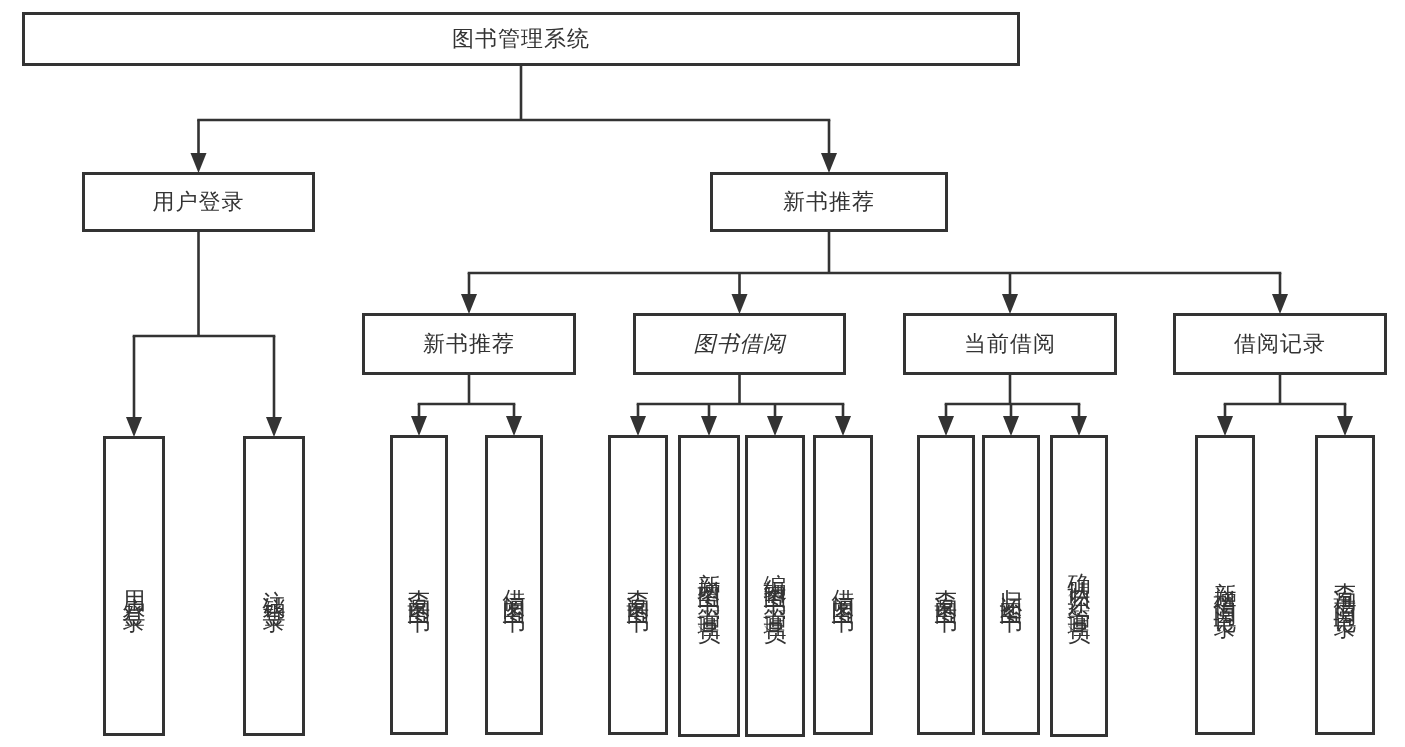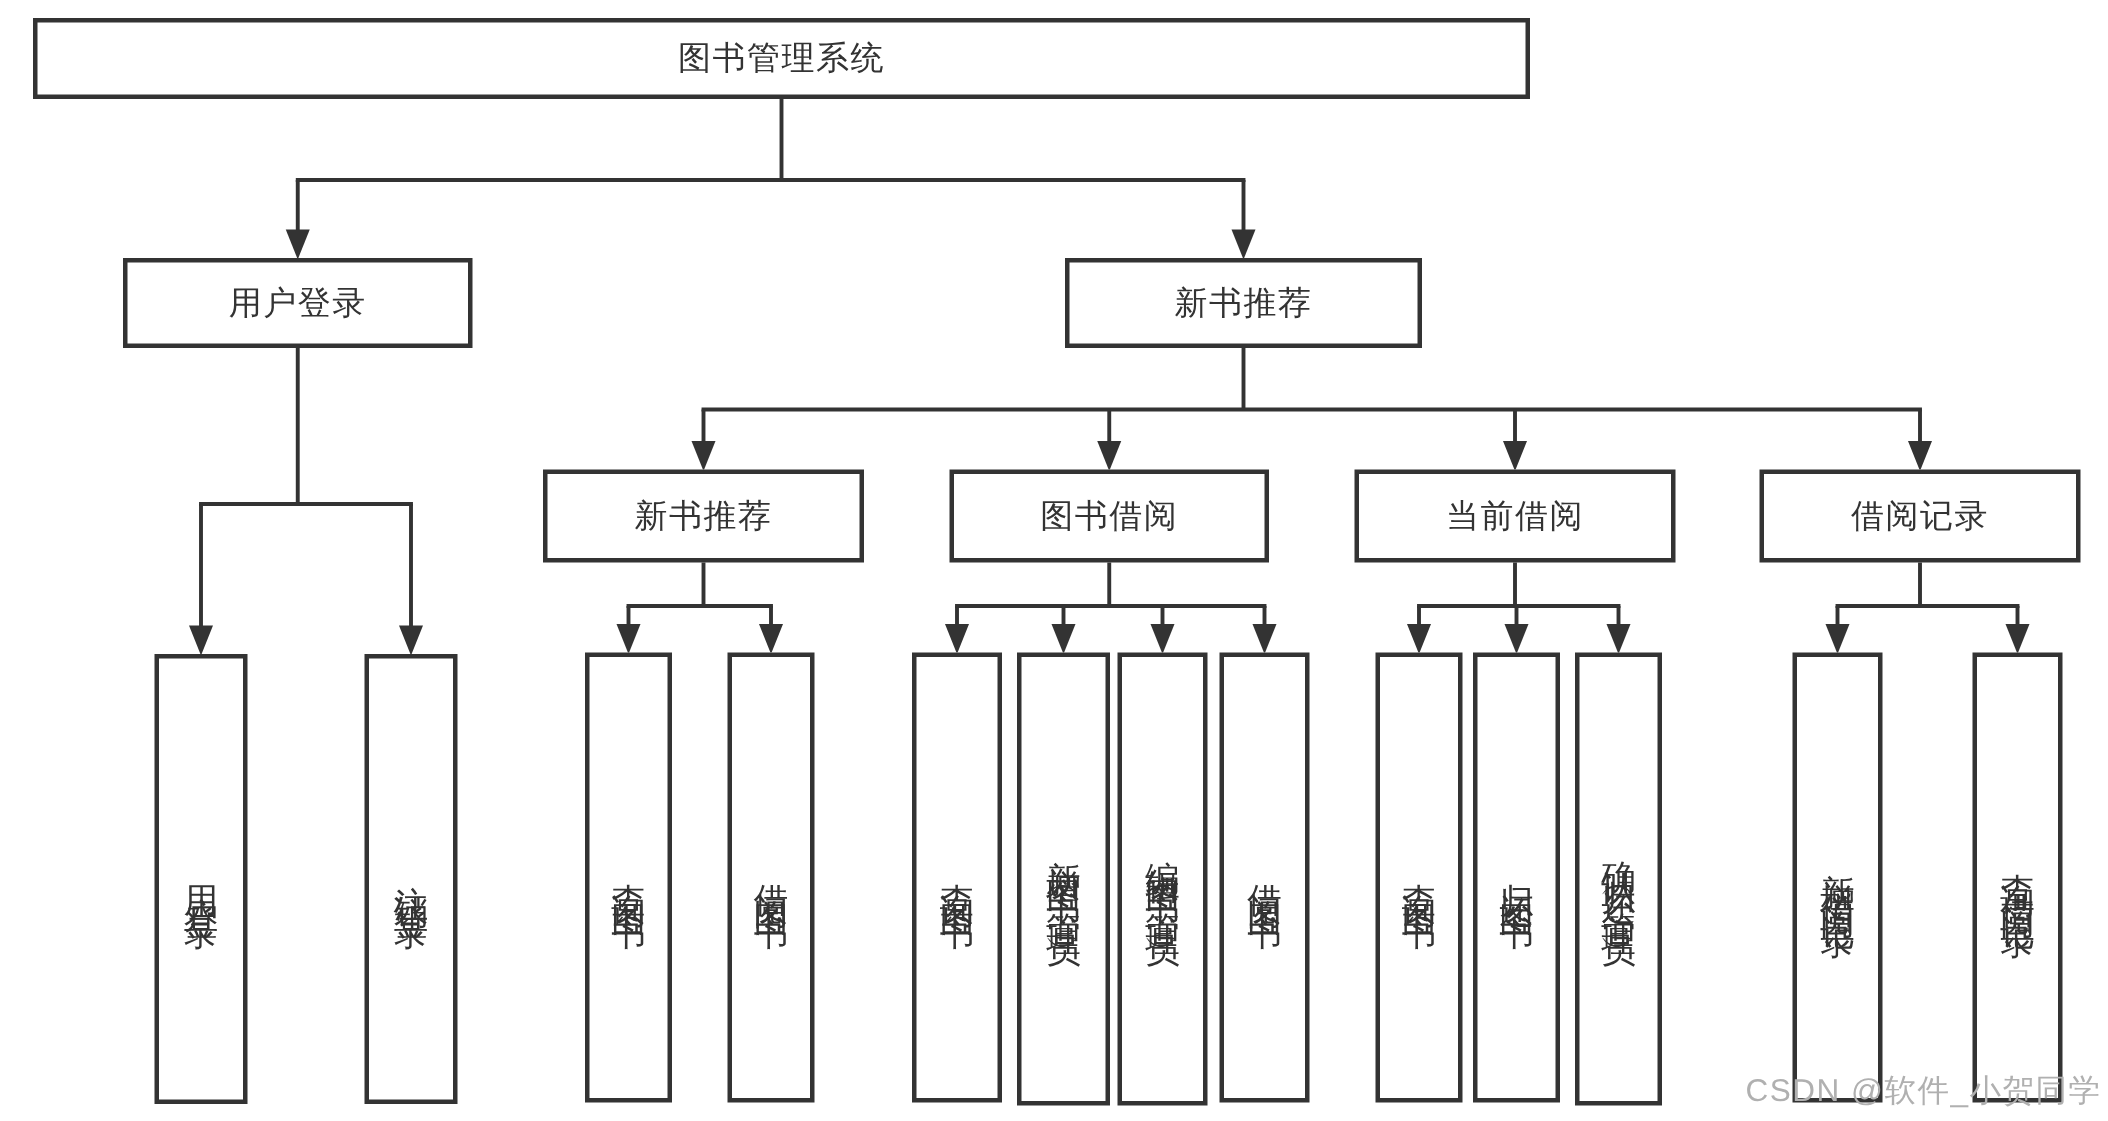--- a/index.html
+++ b/index.html
@@ -122,21 +122,21 @@
       </div>
       <div class="node h" style="left: 82px; top: 172px; width: 233px; height: 60px;">
         <span class="label">用户登录</span>
       </div>
       <div class="node h" style="left: 710px; top: 172px; width: 238px; height: 60px;">
         <span class="label">新书推荐</span>
       </div>
       <div class="node h" style="left: 362px; top: 313px; width: 214px; height: 62px;">
         <span class="label">新书推荐</span>
       </div>
-      <div class="node h" style="left: 633px; top: 313px; width: 213px; height: 62px;">
+      <div class="node h" style="left: 633px; top: 313px; width: 213px; height: 62px; font-style: italic;">
         <span class="label">图书借阅</span>
       </div>
       <div class="node h" style="left: 903px; top: 313px; width: 214px; height: 62px;">
         <span class="label">当前借阅</span>
       </div>
       <div class="node h" style="left: 1173px; top: 313px; width: 214px; height: 62px; align-items: center;">
         <span class="label">借阅记录</span>
       </div>
       <div class="node v" style="left: 103px; top: 436px; width: 62px; height: 300px;">
         <span class="label">用户登录</span>
@@ -171,14 +171,13 @@
       <div class="node v" style="left: 1050px; top: 435px; width: 58px; height: 302px;">
         <span class="label">确认归还（管理员）</span>
       </div>
       <div class="node v" style="left: 1195px; top: 435px; width: 60px; height: 300px;">
         <span class="label">新增借阅记录</span>
       </div>
       <div class="node v" style="left: 1315px; top: 435px; width: 60px; height: 300px;">
         <span class="label">查询借阅记录</span>
       </div>
     </div>
-  <div class="watermark">CSDN @软件_小贺同学</div>
 </div>
 
 </body></html>

